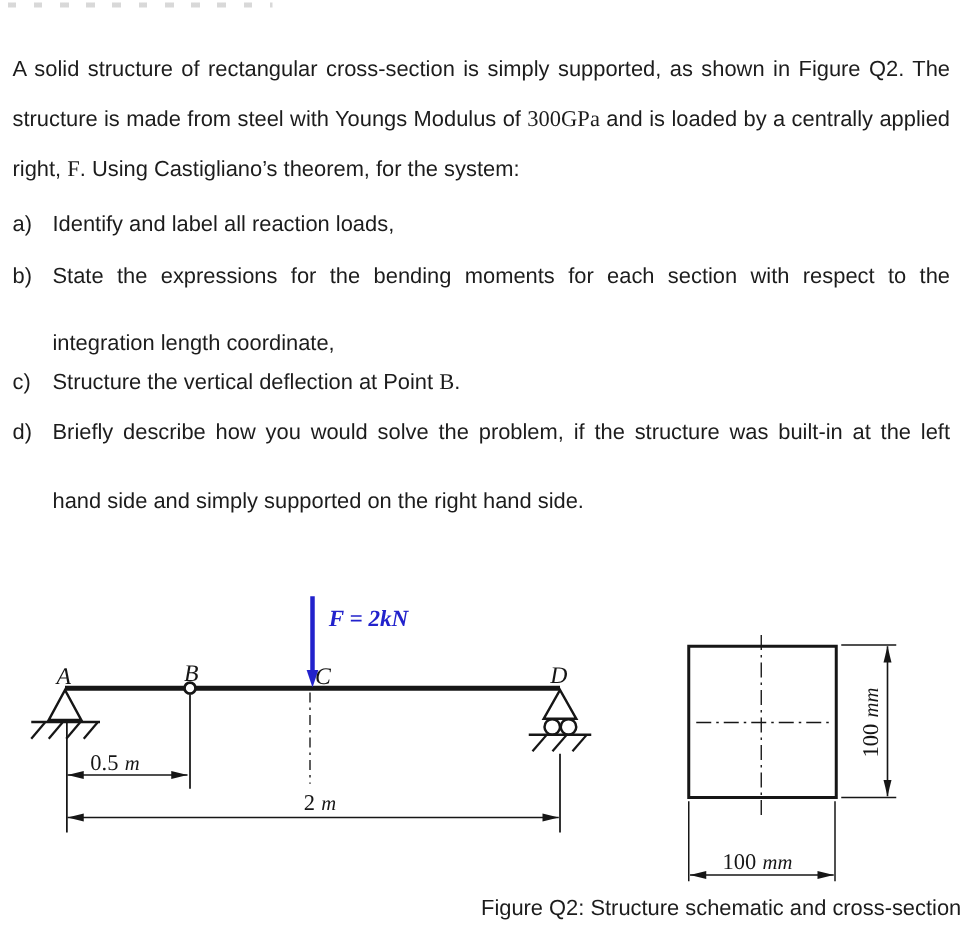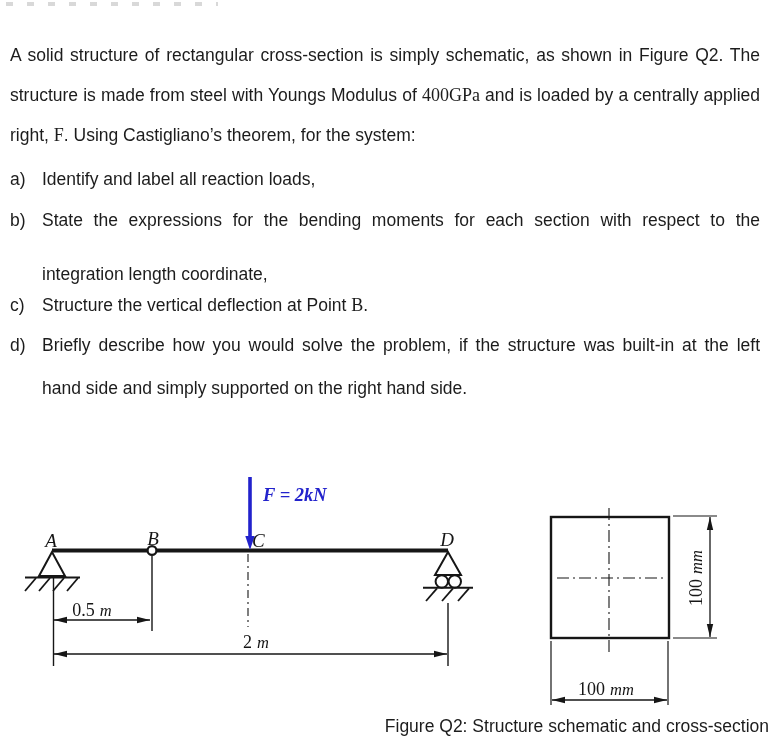--- a/index.html
+++ b/index.html
@@ -59,38 +59,38 @@
     position:absolute; top:716px; left:0; width:769px;
     text-align:right;
   }
 </style>
 </head>
 <body>
 
 <div class="frag"></div>
 
 <div class="tline just" style="top:45px">
-  <span>A solid structure of rectangular cross-section is simply schematic, as shown in Figure Q2. The</span>
+  <span>A solid structure of rectangular cross-section is simply supported, as shown in Figure Q2. The</span>
 </div>
-<div class="tline just" style="top:85px"><span>structure is made from steel with Youngs Modulus of </span><span class="mnum">400</span><span class="math">GPa</span><span> and is loaded by a centrally applied</span></div>
+<div class="tline just" style="top:85px"><span>structure is made from steel with Youngs Modulus of </span><span class="mnum">300</span><span class="math">GPa</span><span> and is loaded by a centrally applied</span></div>
 <div class="tline" style="top:125px"><span>right, </span><span class="math">F</span><span>. Using Castigliano’s theorem, for the system:</span></div>
 
 <div class="item-label" style="top:169px">a)</div>
 <div class="tline item-text" style="top:169px">Identify and label all reaction loads,</div>
 
 <div class="item-label" style="top:210px">b)</div>
 <div class="tline item-text just" style="top:210px">State the expressions for the bending moments for each section with respect to the</div>
 <div class="tline item-text" style="top:264px">integration length coordinate,</div>
 
 <div class="item-label" style="top:295px">c)</div>
 <div class="tline item-text" style="top:295px"><span>Structure the vertical deflection at Point </span><span class="math">B</span><span>.</span></div>
 
 <div class="item-label" style="top:335px">d)</div>
 <div class="tline item-text just" style="top:335px">Briefly describe how you would solve the problem, if the structure was built-in at the left</div>
-<div class="tline item-text" style="top:378px">hand side and simply supported on the right hand side.</div>
+<div class="tline item-text" style="top:390px">hand side and simply supported on the right hand side.</div>
 
 <div class="figwrap">
 <svg width="769" height="250" viewBox="0 0 769 250">
 
   <g stroke="#161616" fill="none">
 
     <line x1="52" y1="84.5" x2="448" y2="84.5" stroke-width="4"></line>
 
     <g stroke-width="2">
       <path d="M52 86 L39 110 L65 110 Z"></path>

